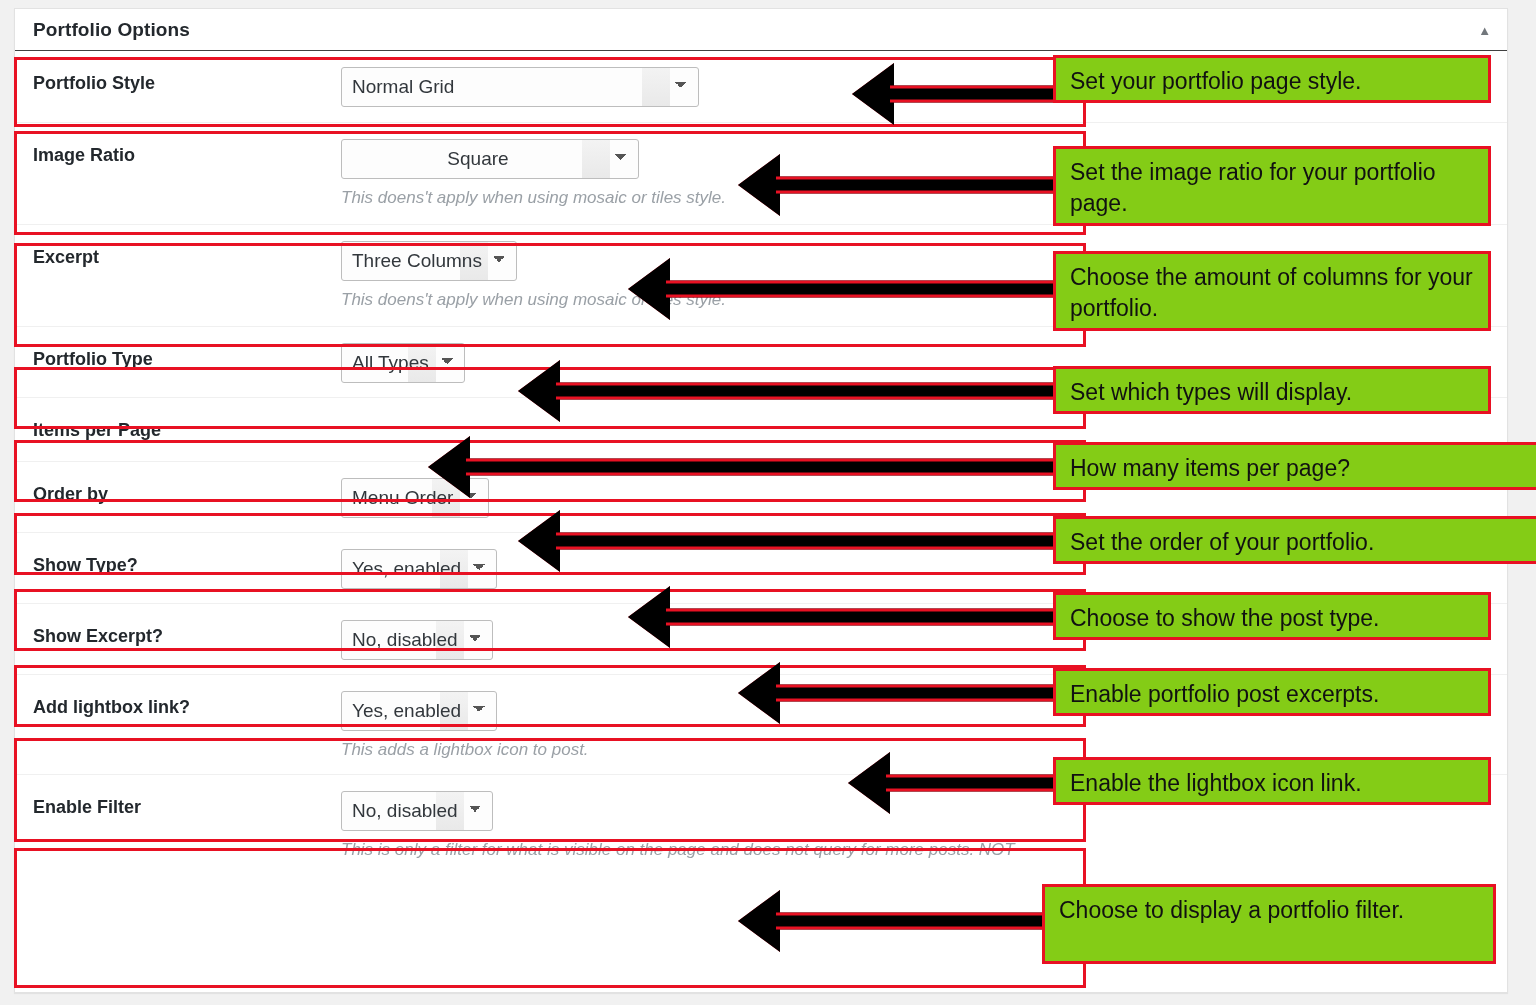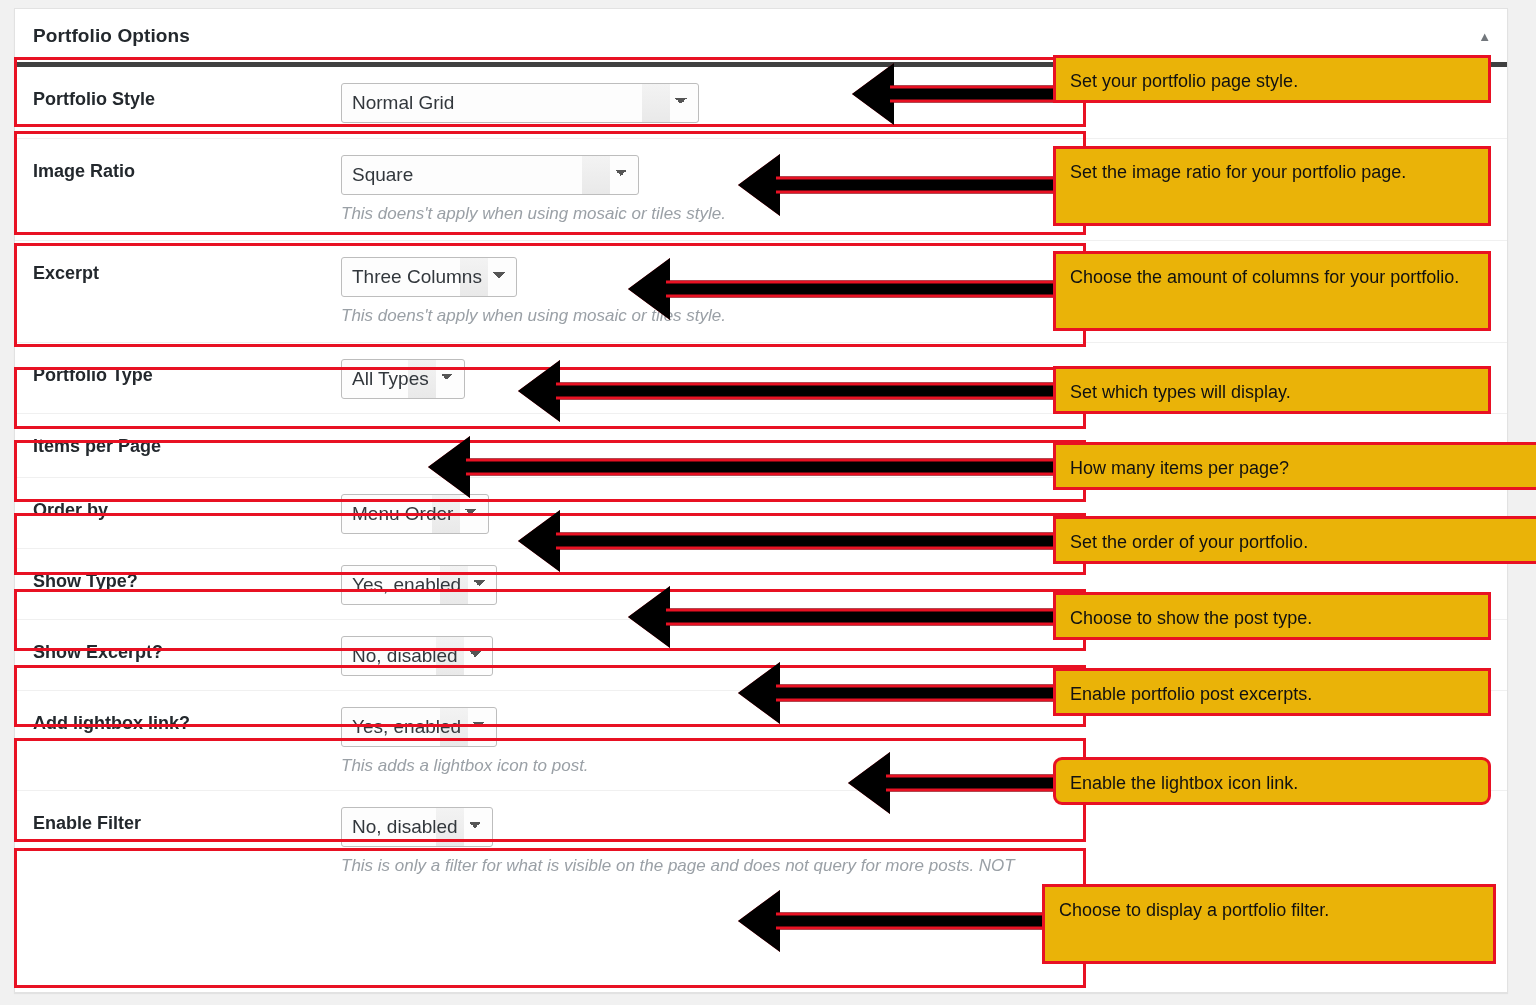--- a/index.html
+++ b/index.html
@@ -18,22 +18,22 @@
   
   .panel {
     position: absolute;
     left: 14px; top: 8px;
     width: 1494px; height: 985px;
     background: #ffffff;
     border: 1px solid #e2e2e2;
     box-shadow: 0 1px 1px rgba(0,0,0,.06);
   }
   .panel-header {
-    height: 58px;
-    border-bottom: 5px solid #404040;
+    height: 42px;
+    border-bottom: 1px solid #404040;
     display: flex;
     align-items: center;
     padding: 8px 18px;
     position: relative;
   }
   .panel-title {
     font-size: 19px;
     font-weight: bold;
     color: #23282d;
     letter-spacing: .1px;
@@ -83,44 +83,44 @@
       linear-gradient(135deg, #555 50%, transparent 50%),
       linear-gradient(to bottom, #f3f3f3, #e9e9e9);
     background-position:
       calc(100% - 17px) 14px,
       calc(100% - 11px) 14px,
       calc(100% - 28px) 0;
     background-size: 6px 6px, 6px 6px, 28px 100%;
     background-repeat: no-repeat;
   }
   select.w-wide { width: 358px; }
-  select.w-med  { width: 298px; }
+  select.w-med  { width: 298px; text-align: center; }
   select.w-auto { width: auto; }
   .field-note {
     margin-top: 9px;
     font-size: 17px;
     font-style: italic;
     color: #9aa0a6;
     white-space: nowrap;
   }
 
   
   .hl {
     position: absolute;
     border: 3px solid #e81123;
     pointer-events: none;
   }
 
   
   .callout {
     position: absolute;
     border: 3px solid #e81123;
-    background: #eab308;
+    background: #84cc16;
     color: #111111;
-    font-size: 18px;
+    font-size: 23px;
     line-height: 31px;
     padding: 8px 12px 10px 14px;
   }
 
   
   .arrow {
     position: absolute;
     height: 0; width: 0;
   }
   .arrow .shaft {
@@ -328,16 +328,16 @@
   </div>
 
   <div class="callout" style="left:1053px; top:55px;  width:438px; height:48px;">Set your portfolio page style.</div>
   <div class="callout" style="left:1053px; top:146px; width:438px; height:80px;">Set the image ratio for your portfolio page.</div>
   <div class="callout" style="left:1053px; top:251px; width:438px; height:80px;">Choose the amount of columns for your portfolio.</div>
   <div class="callout" style="left:1053px; top:366px; width:438px; height:48px;">Set which types will display.</div>
   <div class="callout" style="left:1053px; top:442px; width:527px; height:48px;">How many items per page?</div>
   <div class="callout" style="left:1053px; top:516px; width:530px; height:48px;">Set the order of your portfolio.</div>
   <div class="callout" style="left:1053px; top:592px; width:438px; height:48px;">Choose to show the post type.</div>
   <div class="callout" style="left:1053px; top:668px; width:438px; height:48px;">Enable portfolio post excerpts.</div>
-  <div class="callout" style="left:1053px; top:757px; width:438px; height:48px;border-radius:9px;">Enable the lightbox icon link.</div>
+  <div class="callout" style="left:1053px; top:757px; width:438px; height:48px;">Enable the lightbox icon link.</div>
   <div class="callout" style="left:1042px; top:884px; width:454px; height:80px;">Choose to display a portfolio filter.</div>
 
 </div>
 
 </body></html>

